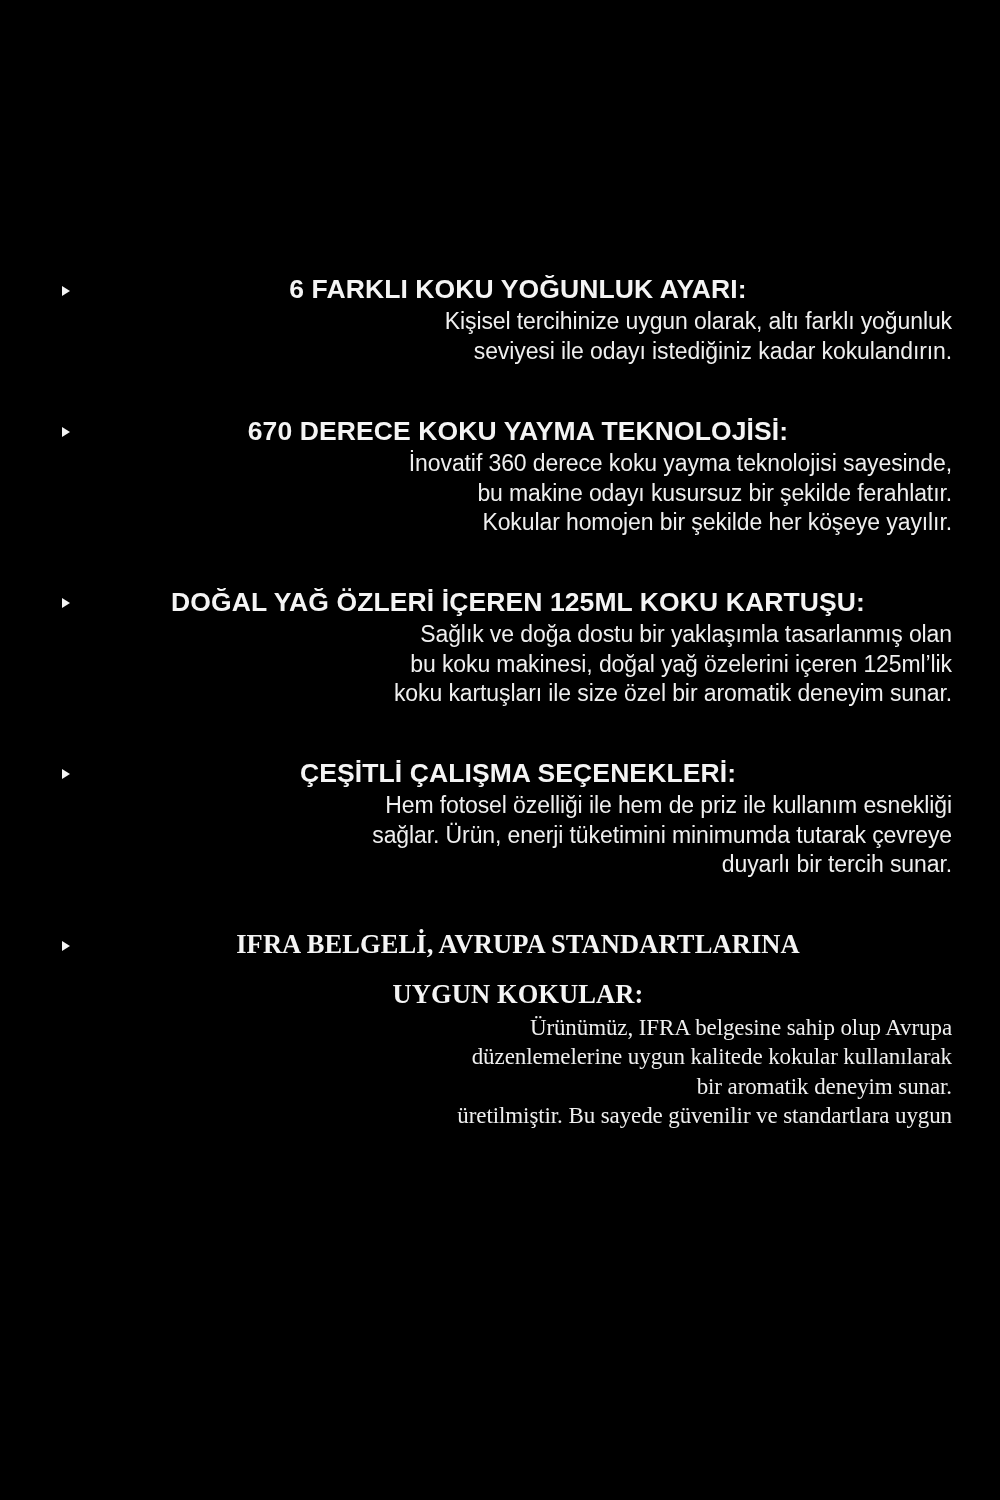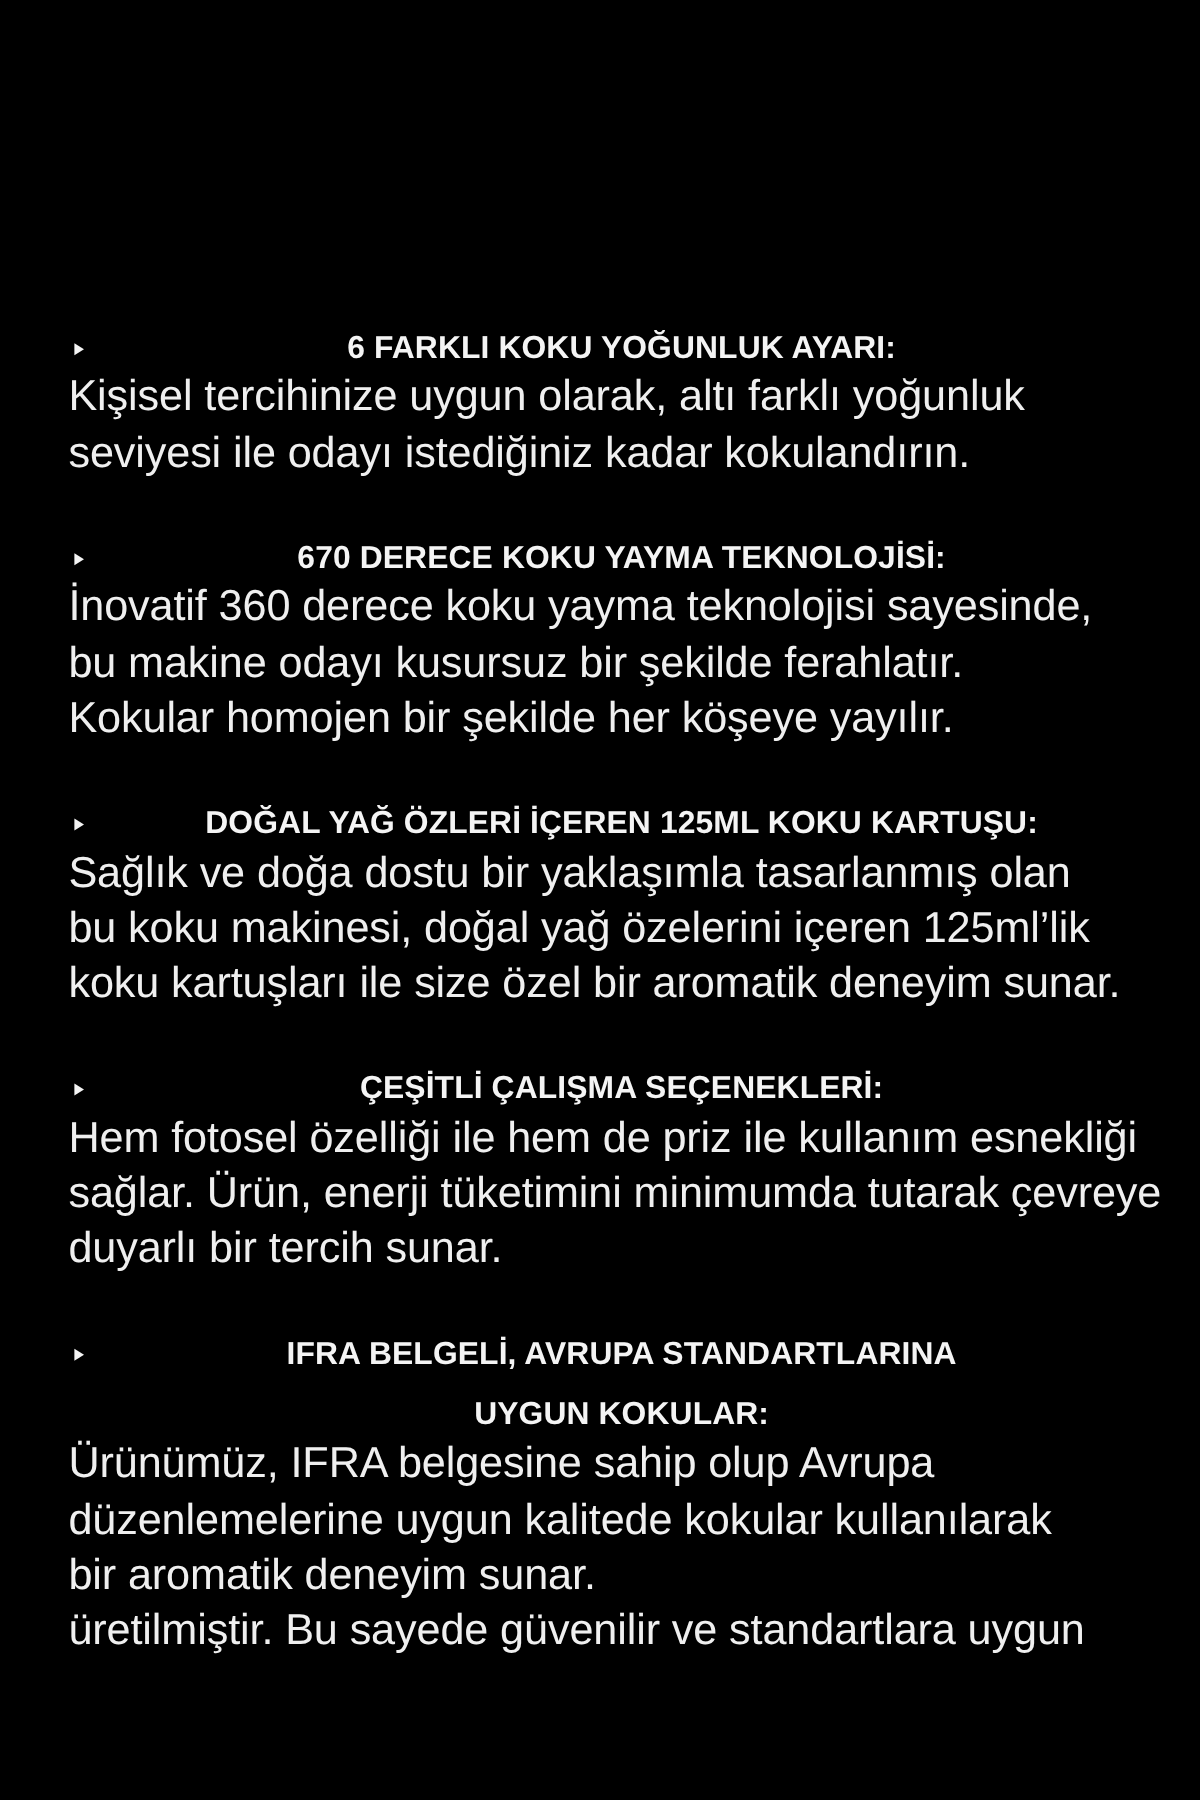--- a/index.html
+++ b/index.html
@@ -30,20 +30,21 @@
     margin: 0;
     padding: 0;
   }
 
   .feature-block {
     margin: 0 0 47px 0;
     padding: 0;
   }
   .feature-block:last-child {
     margin-bottom: 0;
+    font-family: Liberation Serif, serif;
   }
 
   
   .feature-heading {
     display: block;
     position: relative;
     margin: 0 0 1px 0;
     padding: 0 0 0 27px;
     font-size: 26.5px;
     font-weight: bold;
@@ -70,25 +71,26 @@
     text-align: center;
   }
   .heading-line + .heading-line {
     margin-top: 16px;
   }
 
   
   .feature-body {
     margin: 0;
     padding: 0;
-    font-size: 36px;
+    font-size: 23px;
     font-weight: 400;
     line-height: 1.285;
     color: #efefef;
     letter-spacing: -0.1px;
+    text-align: right;
   }
   .body-line {
     display: block;
     white-space: pre;
   }
 </style>
 </head>
 <body>
 
 <div class="page">

